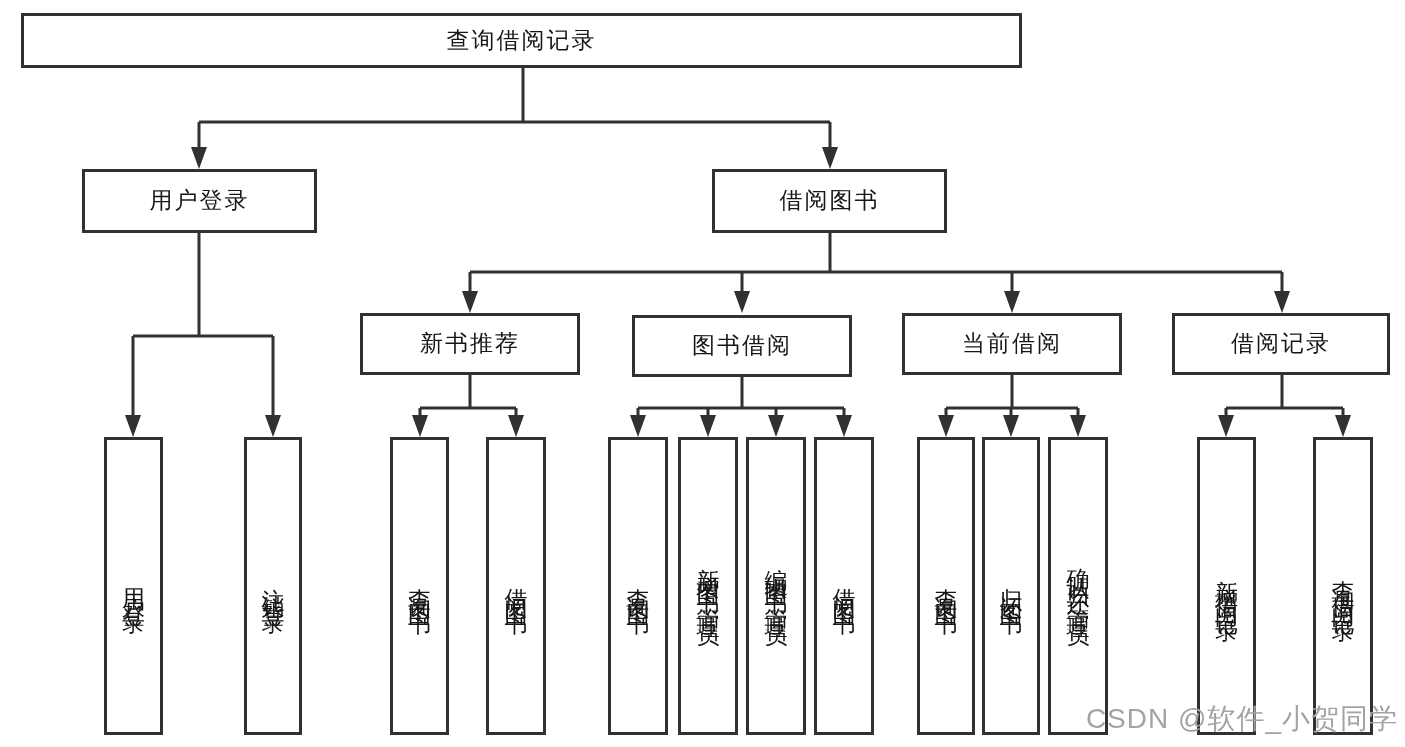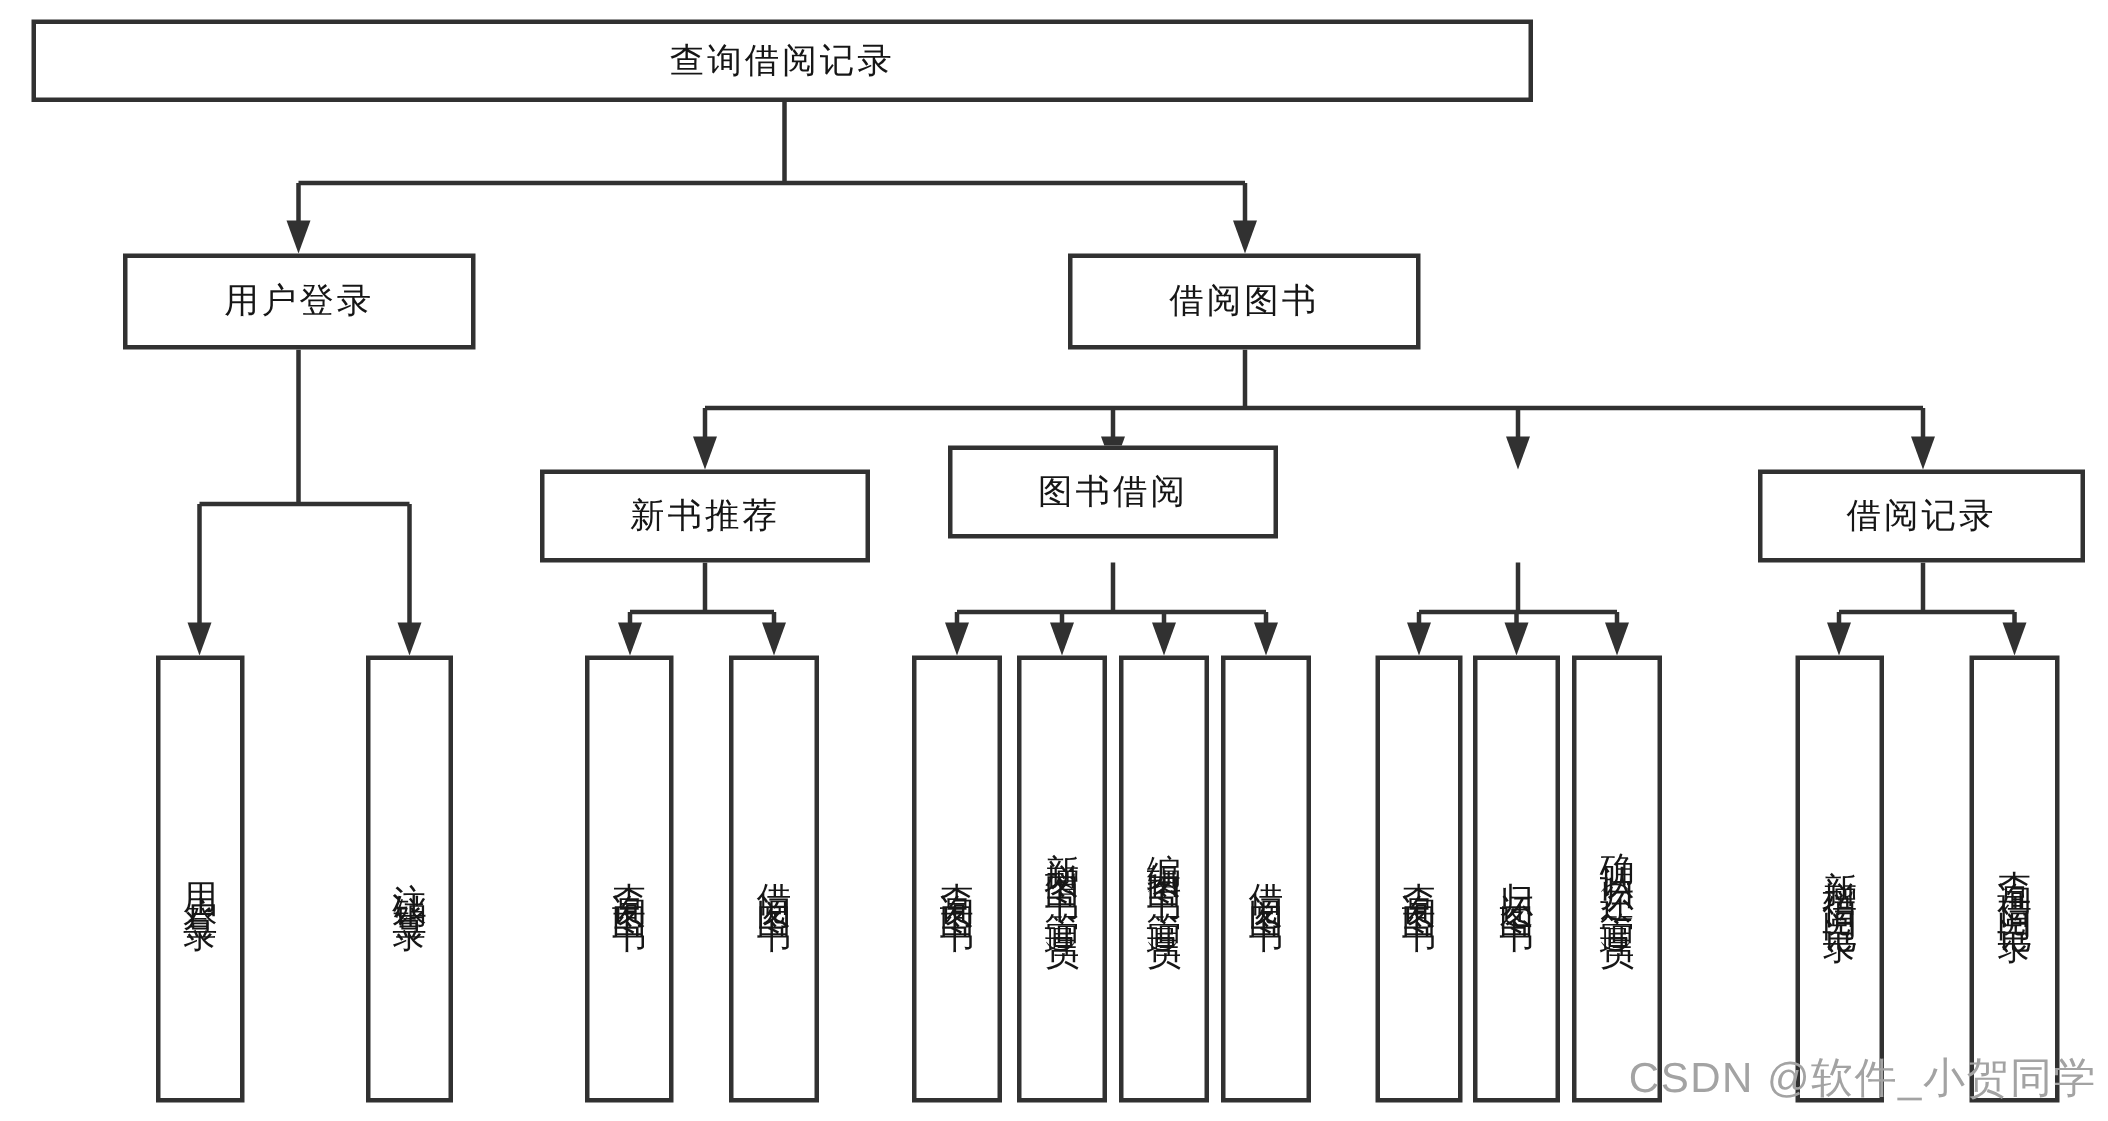--- a/index.html
+++ b/index.html
@@ -99,22 +99,25 @@
   <div class="box" style="left:82px;top:169px;width:235px;height:64px;">
     <span>用户登录</span>
   </div>
   <div class="box" style="left:712px;top:169px;width:235px;height:64px;">
     <span>借阅图书</span>
   </div>
 
   <div class="box" style="left:360px;top:313px;width:220px;height:62px;">
     <span>新书推荐</span>
   </div>
-  <div class="box" style="left:632px;top:297px;width:220px;height:62px;">
+  <div class="box" style="left:632px;top:315px;width:220px;height:62px;">
     <span>图书借阅</span>
+  </div>
+  <div class="box" style="left:902px;top:313px;width:220px;height:62px;">
+    <span>当前借阅</span>
   </div>
   <div class="box" style="left:1172px;top:313px;width:218px;height:62px;">
     <span>借阅记录</span>
   </div>
 
   <div class="box vbox" style="left:104px;top:437px;width:59px;height:298px;">
     <span>用户登录</span>
   </div>
   <div class="box vbox" style="left:244px;top:437px;width:58px;height:298px;">
     <span>注销登录</span>

